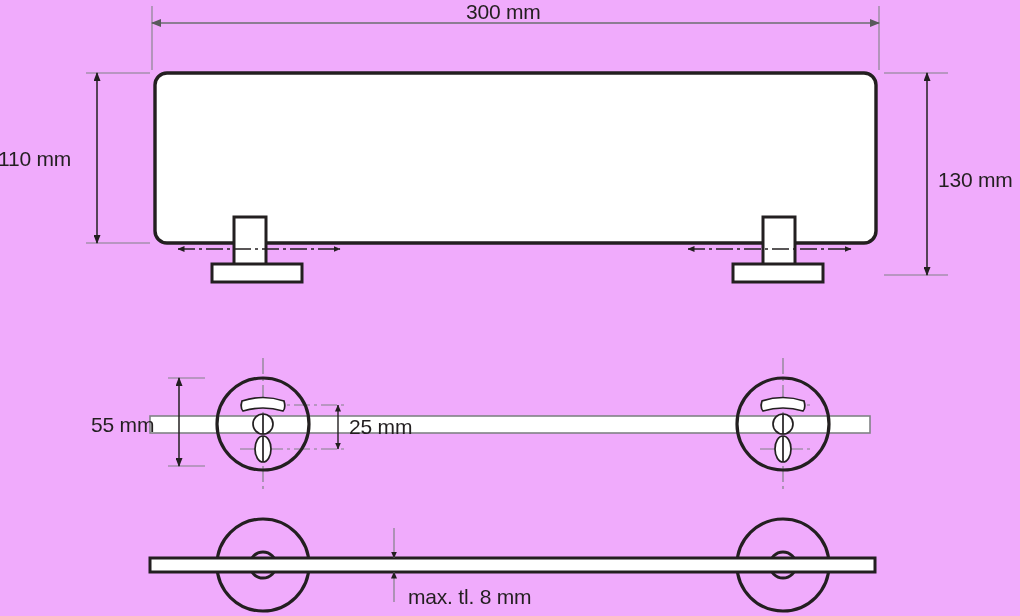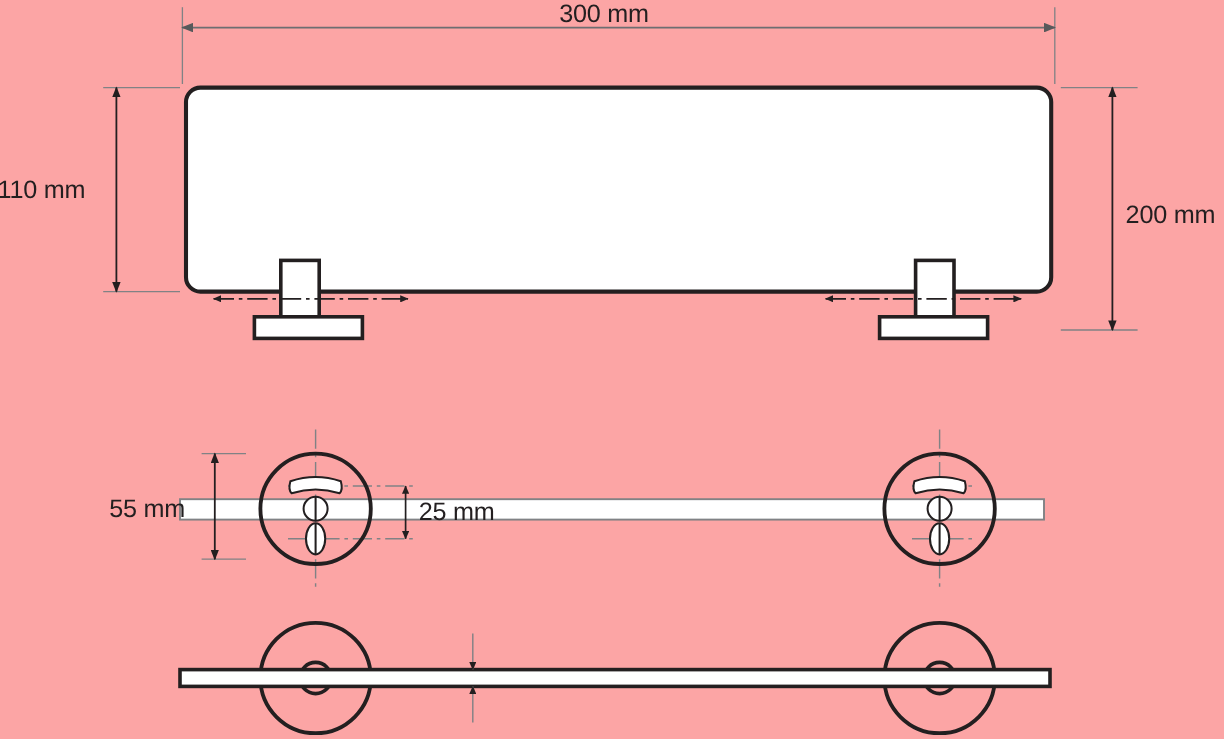--- a/index.html
+++ b/index.html
@@ -7,21 +7,21 @@
     padding: 0;
     background: #ffffff;
   }
   body {
     font-family: "Liberation Sans", sans-serif;
   }
   #drawing-root {
     position: relative;
     width: 1020px;
     height: 616px;
-    background: #fca5a5;
+    background: #f0abfc;
     overflow: hidden;
   }
   #drawing-svg {
     position: absolute;
     left: 0;
     top: 0;
     width: 1020px;
     height: 616px;
     display: block;
   }
@@ -166,20 +166,21 @@
         <line x1="394" y1="528" x2="394" y2="558" stroke="#808285" stroke-width="1.2" marker-end="url(#arrSmallR)"></line>
         <line x1="394" y1="602" x2="394" y2="572" stroke="#808285" stroke-width="1.2" marker-end="url(#arrSmallR)"></line>
       </g>
     </g>
   </svg>
 
   <div class="dim-label" style="left:466px; top:0px;">300 mm</div>
 
   <div class="dim-label" style="left:-2px; top:147px;">110 mm</div>
 
-  <div class="dim-label" style="left:938px; top:168px;">200 mm</div>
+  <div class="dim-label" style="left:938px; top:168px;">130 mm</div>
 
   <div class="dim-label" style="left:91px; top:413px;">55 mm</div>
 
   <div class="dim-label" style="left:349px; top:415px;">25 mm</div>
 
+  <div class="dim-label" style="left:408px; top:585px;">max. tl. 8 mm</div>
 
 </div>
 
 </body></html>

